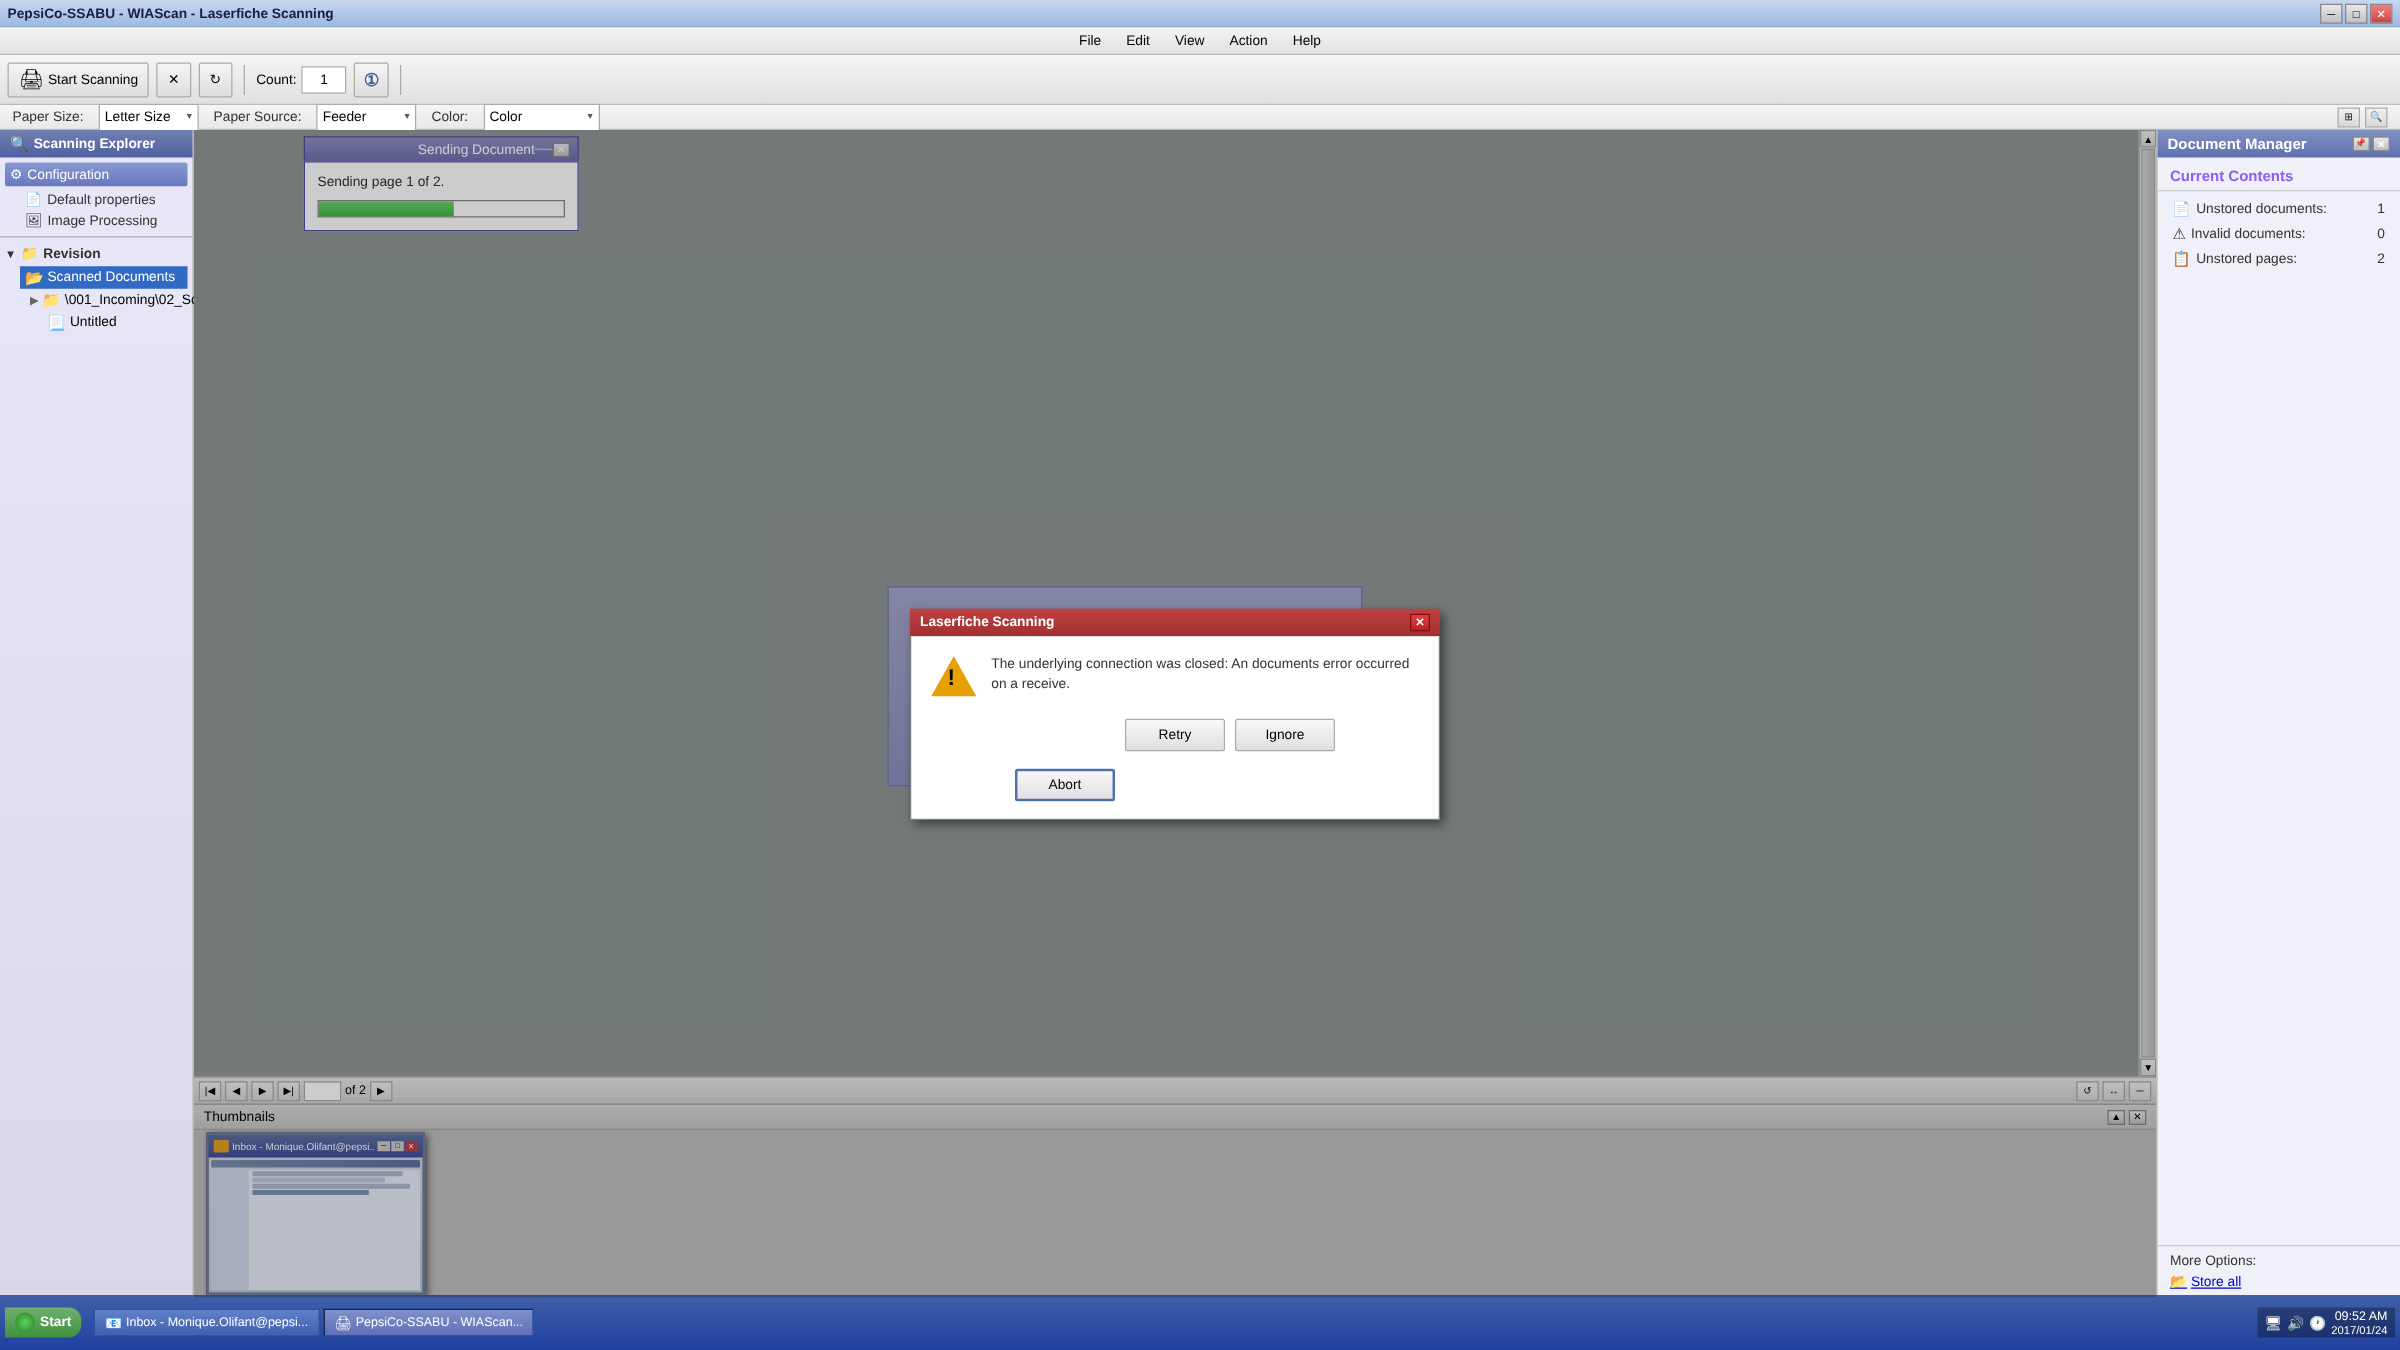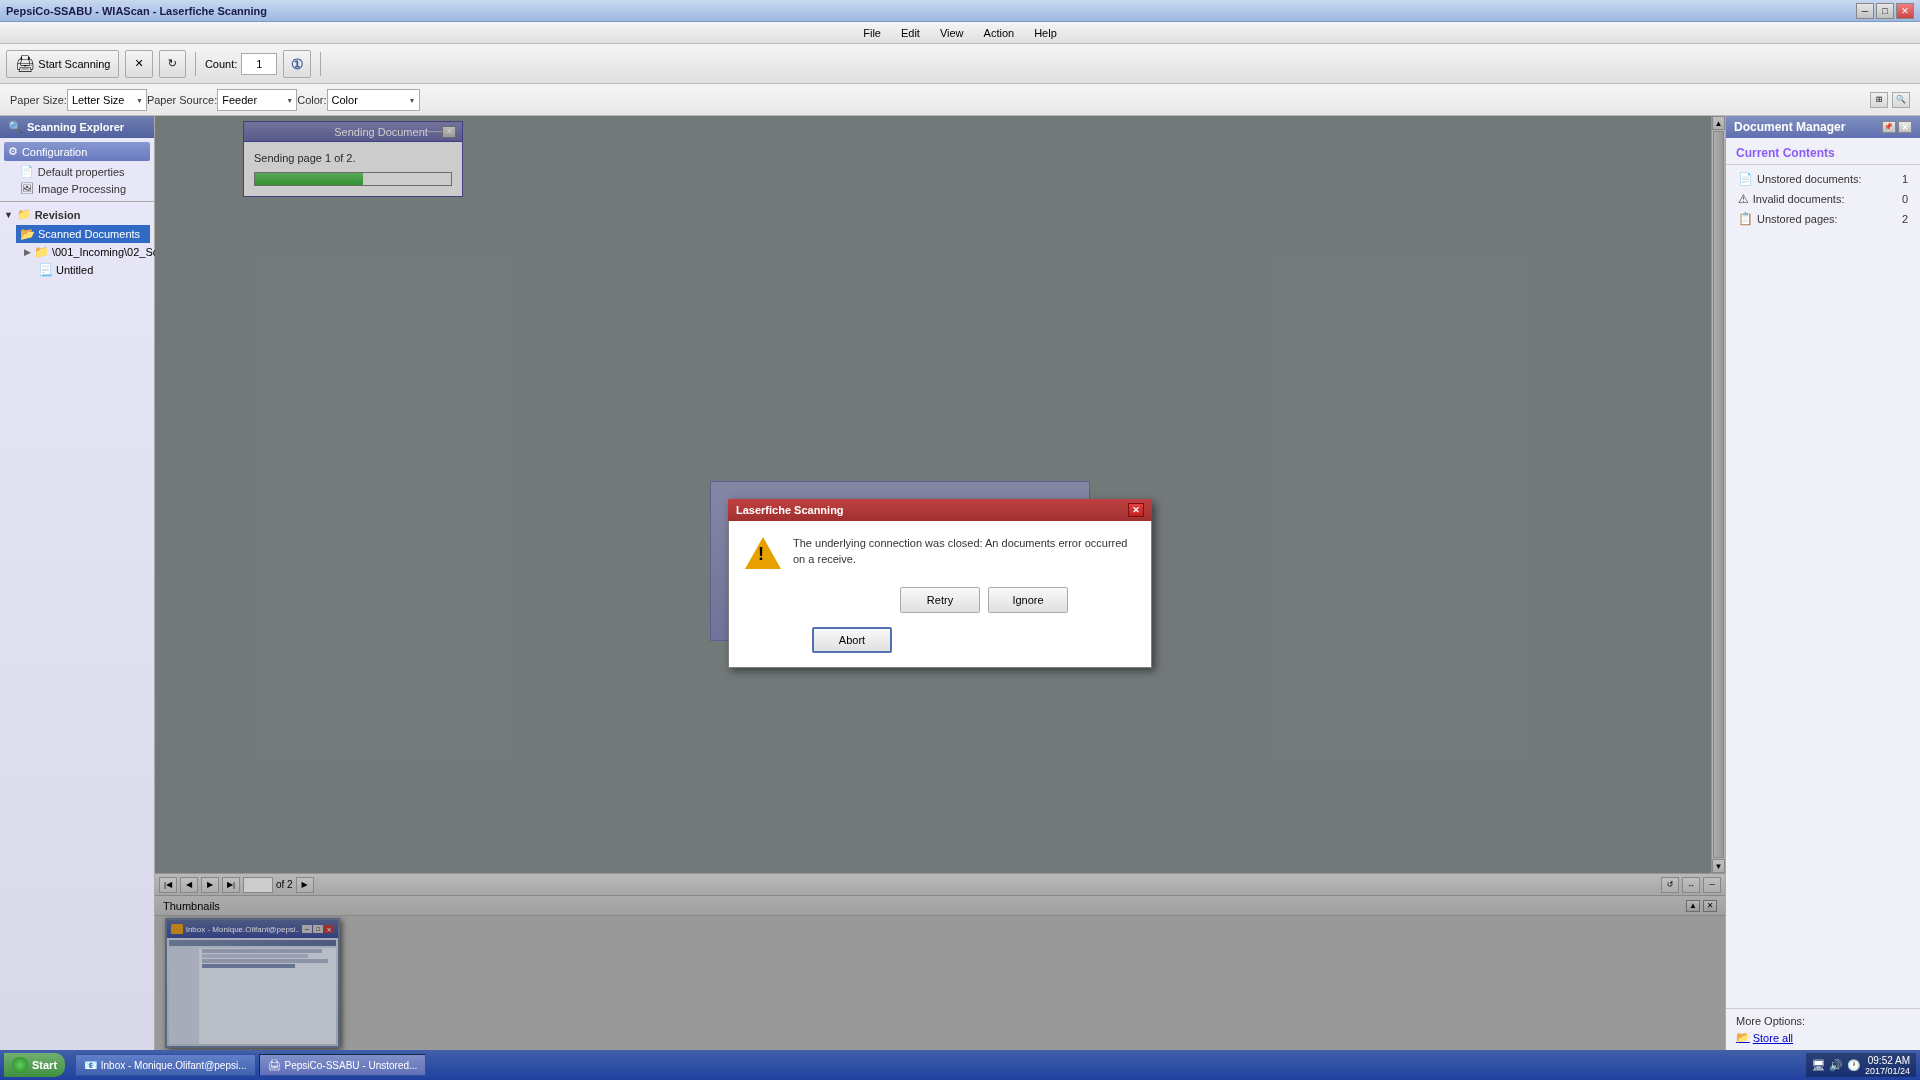--- a/index.html
+++ b/index.html
@@ -89,25 +89,26 @@
     .count-box {
       display: flex;
       align-items: center;
       gap: 4px;
       font-size: 11px;
     }
 
     
     .settings-bar {
       background: linear-gradient(to bottom, #f5f5f5, #e8e8e8);
-      height: 32px;
+      height: 20px;
       display: flex;
       align-items: center;
       padding: 0 10px;
       border-bottom: 1px solid #bbb;
+      gap: 12px;
       font-size: 11px;
     }
     .settings-label { color: #333; }
     .settings-select {
       padding: 2px 18px 2px 4px;
       border: 1px solid #aaa;
       background: white;
       font-size: 11px;
       height: 22px;
       min-width: 80px;
@@ -435,21 +436,21 @@
       justify-content: center;
     }
     .dialog-btn.default { border: 2px solid #5070b0; margin-top: 40px; }
 
     
     .taskbar {
       position: absolute;
       bottom: 0;
       left: 0;
       right: 0;
-      height: 30px;
+      height: 44px;
       background: linear-gradient(to bottom, #4060a8, #2040a0);
       display: flex;
       align-items: center;
       padding: 0 4px;
       gap: 3px;
     }
     .taskbar-start {
       display: flex;
       align-items: center;
       gap: 4px;
@@ -812,21 +813,21 @@
     <div class="icon-start"></div>
     <span>Start</span>
   </div>
   <div style="width:4px;"></div>
   <div class="taskbar-btn">
     <span style="font-size:11px;">📧</span>
     <span>Inbox - Monique.Olifant@pepsi...</span>
   </div>
   <div class="taskbar-btn active">
     <span style="font-size:11px;">🖨</span>
-    <span>PepsiCo-SSABU - Unstored...</span>
+    <span>PepsiCo-SSABU - WIAScan...</span>
   </div>
   <div class="taskbar-sep"></div>
   <div class="taskbar-tray">
     <span style="color:white;font-size:11px;">🖥</span>
     <span style="color:white;font-size:11px;">🔊</span>
     <span style="color:white;font-size:11px;">🕐</span>
     <div style="display:flex;flex-direction:column;align-items:flex-end;">
       <span class="taskbar-time">09:52 AM</span>
       <span class="taskbar-time" style="font-size:9px;">2017/01/24</span>
     </div>

